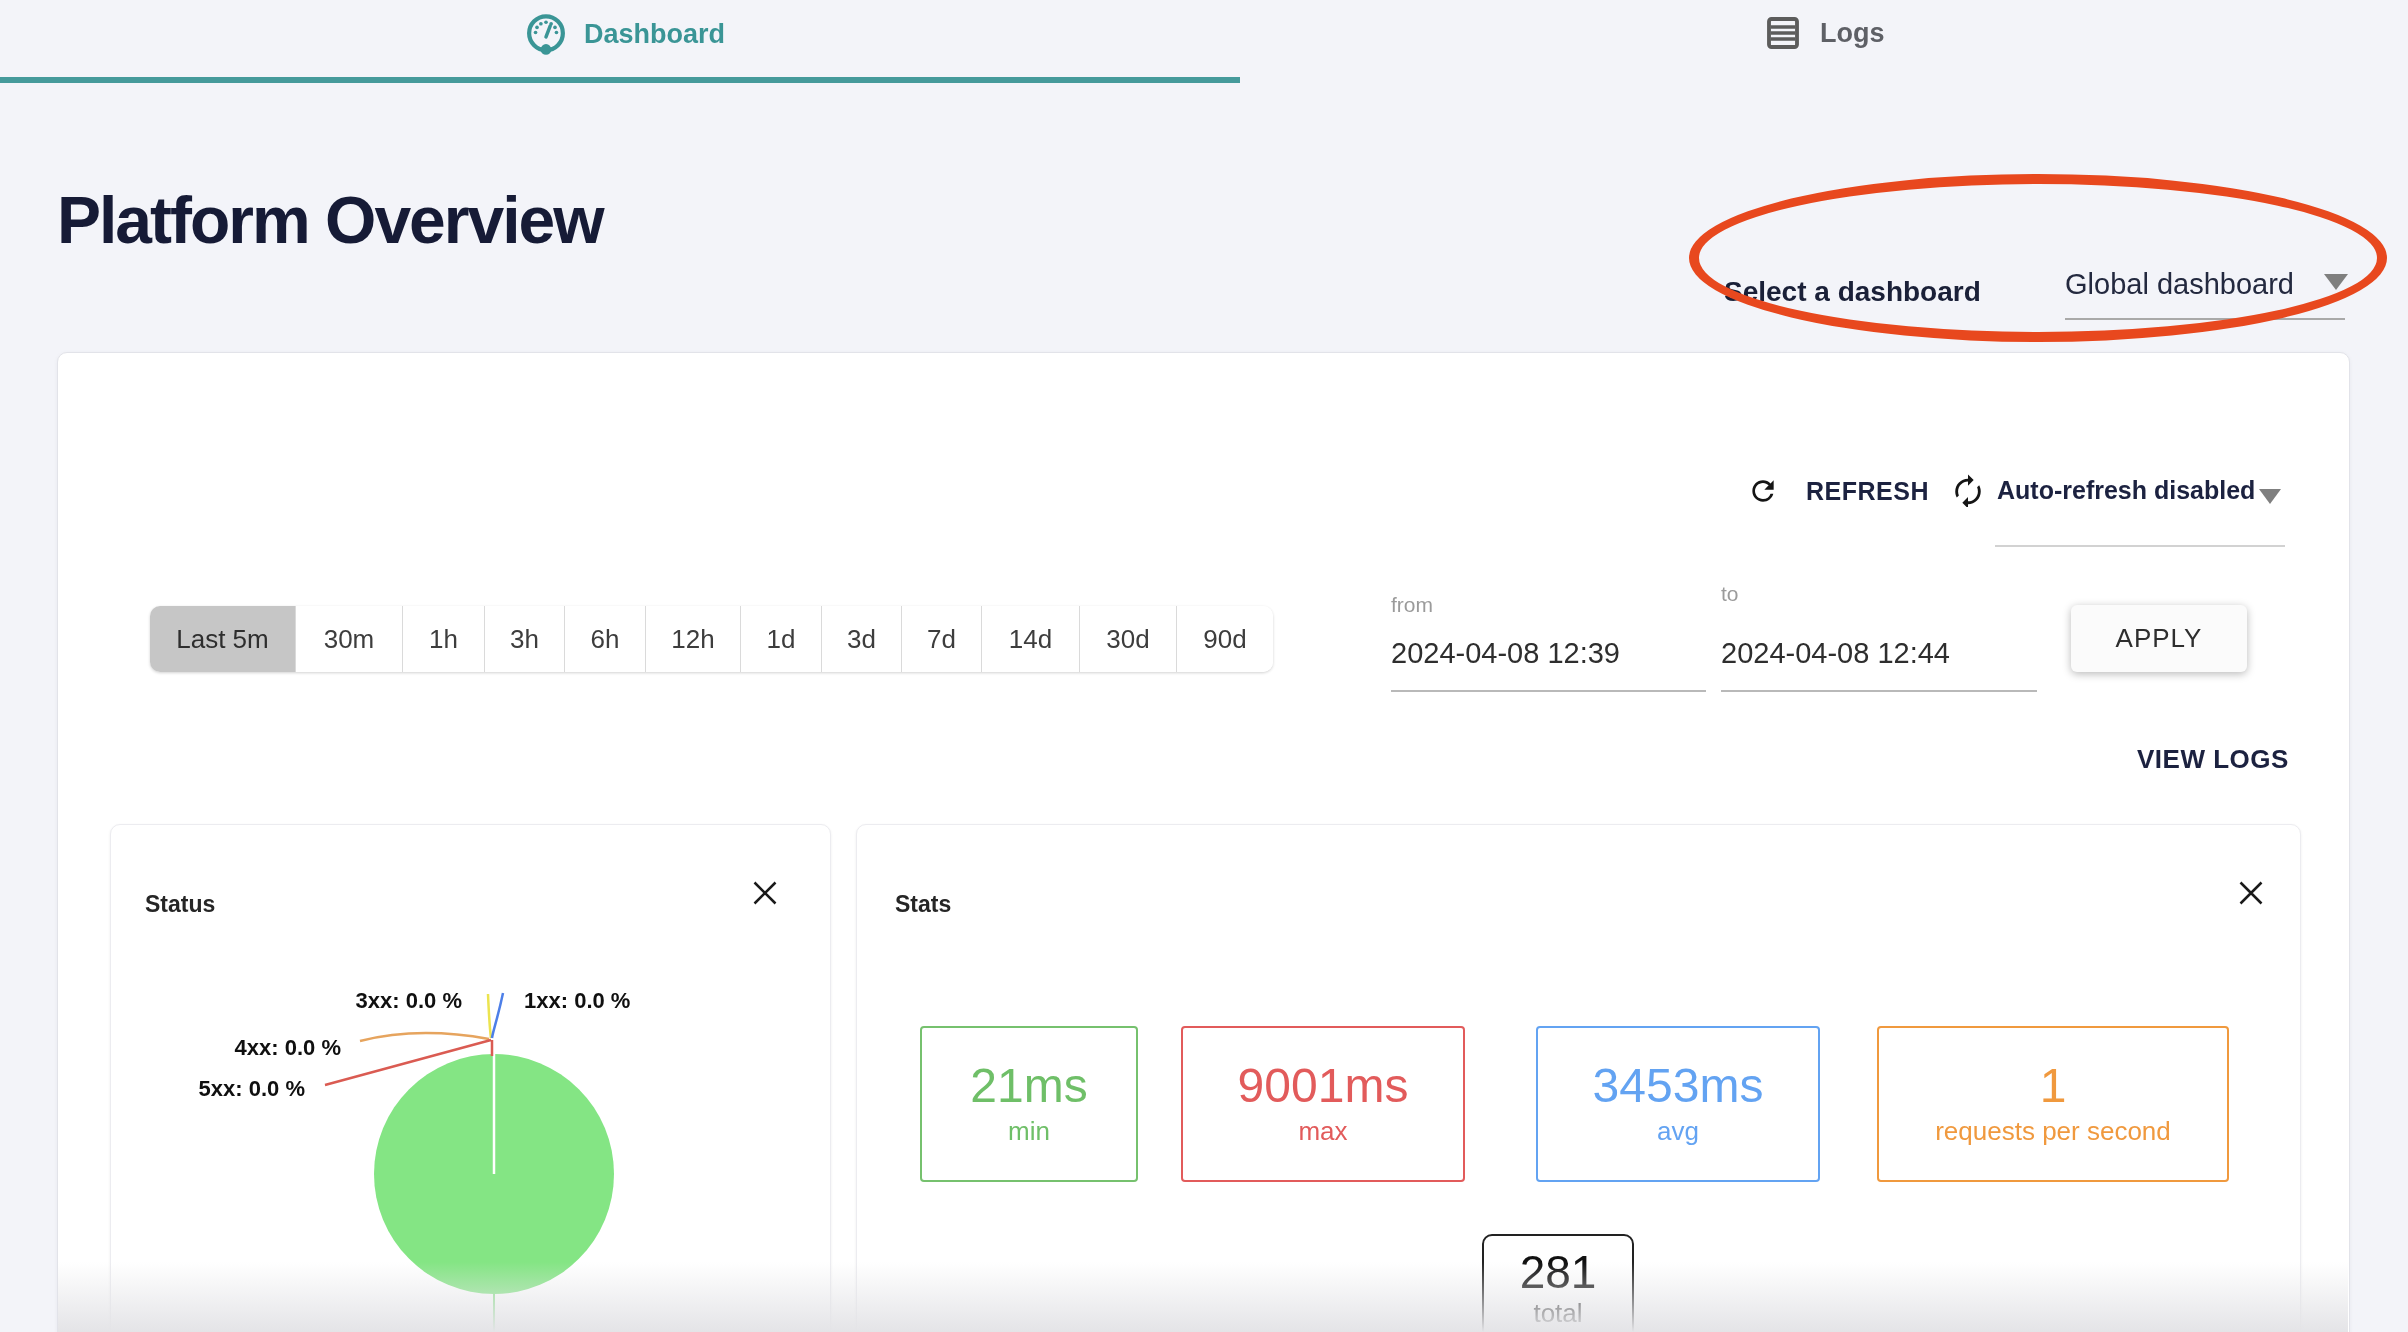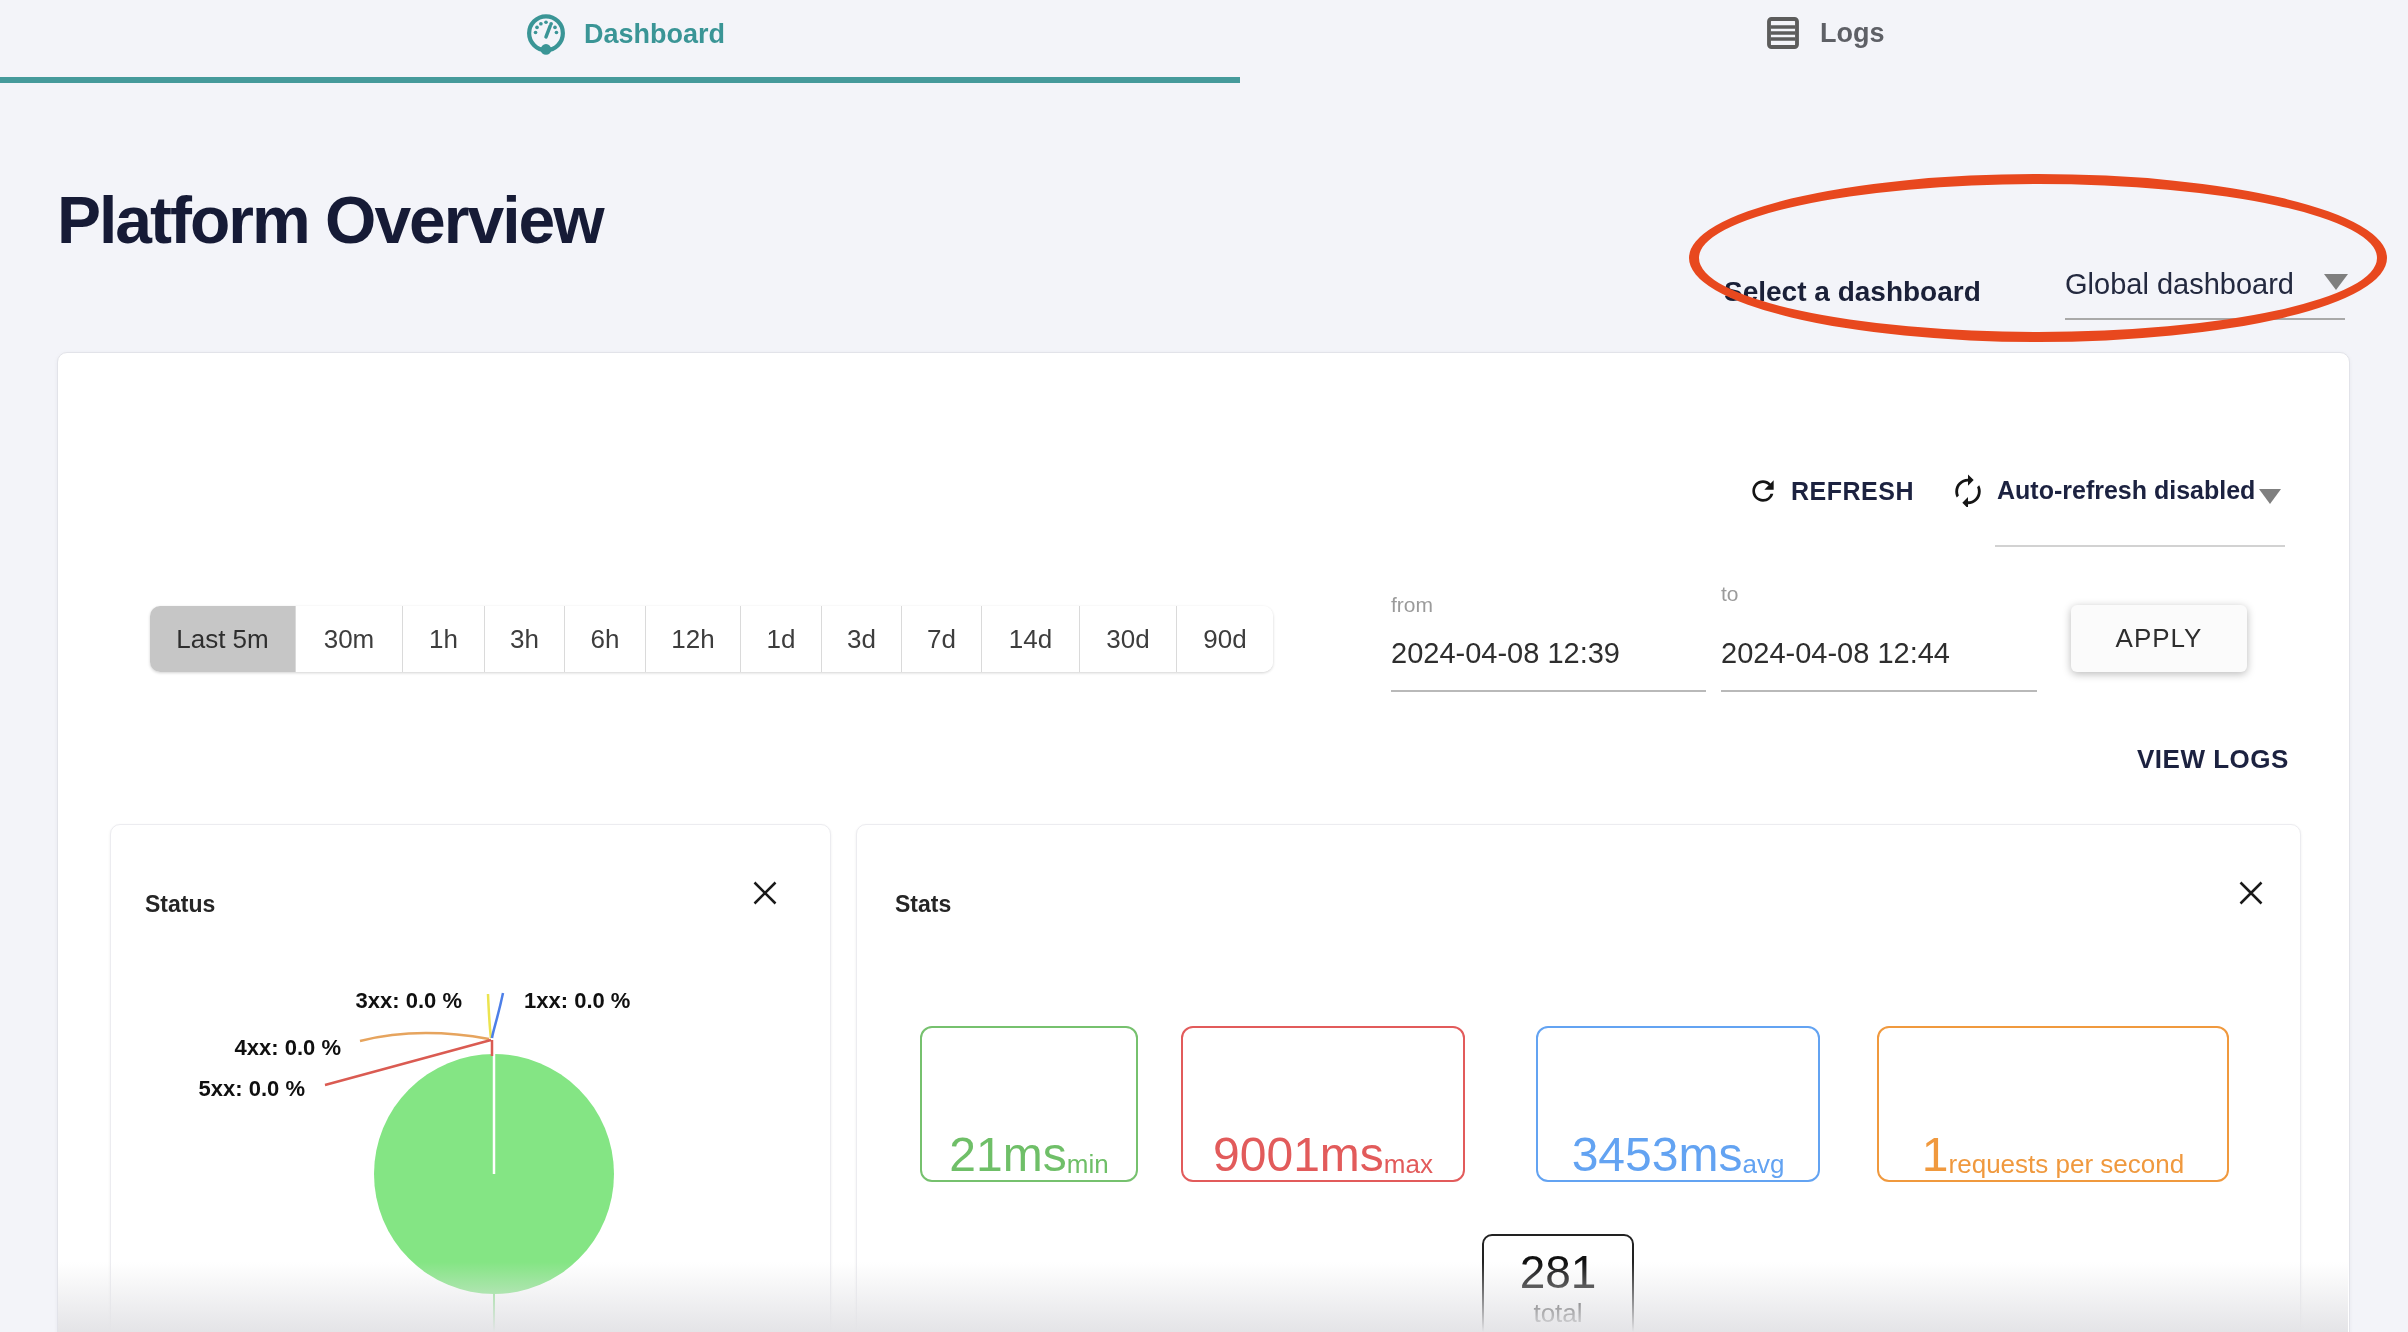--- a/index.html
+++ b/index.html
@@ -25,21 +25,21 @@
   .selector-underline{position:absolute;left:2065px;top:318px;width:280px;height:2px;background:#a9a9a9;}
   .tri{width:0;height:0;border-left:12px solid transparent;border-right:12px solid transparent;
     border-top:16px solid #7f7f7f;display:inline-block;}
   .selector-tri{position:absolute;left:2324px;top:274px;cursor:pointer;}
   .annotation-ellipse{position:absolute;left:1689px;top:174px;width:678px;height:148px;
     border:10px solid #e8481e;border-radius:50%;pointer-events:none;}
   
   .panel{position:absolute;left:57px;top:352px;width:2291px;height:1040px;background:#fff;
     border:1px solid #e2e3e9;border-radius:10px;box-shadow:0 1px 4px rgba(40,40,60,.05);}
   
-  .refresh-btn{position:absolute;left:1689px;top:122px;display:flex;align-items:center;gap:12px;cursor:pointer;}
+  .refresh-btn{position:absolute;left:1689px;top:122px;display:flex;align-items:center;gap:27px;cursor:pointer;}
   .refresh-btn span{font-size:25px;font-weight:700;letter-spacing:.5px;color:#1c2240;}
   .autorefresh{position:absolute;left:1893px;top:120px;display:flex;align-items:center;gap:12px;cursor:pointer;}
   .autorefresh span{font-size:25px;font-weight:700;color:#1c2240;}
   .autorefresh-tri{position:absolute;left:2201px;top:136px;}
   .autorefresh-underline{position:absolute;left:1937px;top:192px;width:290px;height:2px;background:#d2d2d2;}
   
   .range-group{position:absolute;left:92px;top:253px;height:66px;display:flex;
     border-radius:10px;box-shadow:0 1px 3px rgba(0,0,0,.18);background:#fff;overflow:hidden;}
   .range-btn{height:66px;border:none;border-left:1px solid #dadada;background:#fff;
     font-family:inherit;font-size:26px;color:#3d3d3d;cursor:pointer;padding:0;}
@@ -58,22 +58,22 @@
   
   .card{position:absolute;top:471px;background:#fff;border:1px solid #ececf0;border-radius:10px;
     box-shadow:0 1px 3px rgba(0,0,0,.07);}
   .card-status{left:52px;width:719px;height:570px;}
   .card-stats{left:798px;width:1443px;height:570px;}
   .card-title{position:absolute;left:34px;top:66px;font-size:23px;font-weight:700;color:#262626;}
   .card-close{position:absolute;top:50px;width:36px;height:36px;cursor:pointer;}
   .card-status .card-close{left:636px;}
   .card-stats .card-close{left:1376px;}
   
-  .stat-box{position:absolute;top:201px;height:152px;border:2px solid;border-radius:12px;
-    display:flex;align-items:flex-end;justify-content:center;background:#fff;}
+  .stat-box{position:absolute;top:201px;height:152px;border:2px solid;border-radius:4px;
+    display:flex;flex-direction:column;align-items:center;justify-content:center;background:#fff;}
   .stat-value{font-size:48px;line-height:1.05;font-weight:400;}
   .stat-label{font-size:26px;margin-top:4px;}
   .stat-green{left:63px;width:214px;border-color:#76c16e;color:#6fbf68;}
   .stat-red{left:324px;width:280px;border-color:#e25b5b;color:#e25b5b;}
   .stat-blue{left:679px;width:280px;border-color:#63a3f2;color:#63a3f2;}
   .stat-orange{left:1020px;width:348px;border-color:#f0993e;color:#f0993e;}
   .total-box{position:absolute;left:625px;top:409px;width:148px;height:150px;border:2px solid #222;
     border-radius:10px;display:flex;flex-direction:column;align-items:center;justify-content:flex-start;
     padding-top:12px;background:#fff;}
   .total-value{font-size:46px;color:#111;line-height:1.05;}

